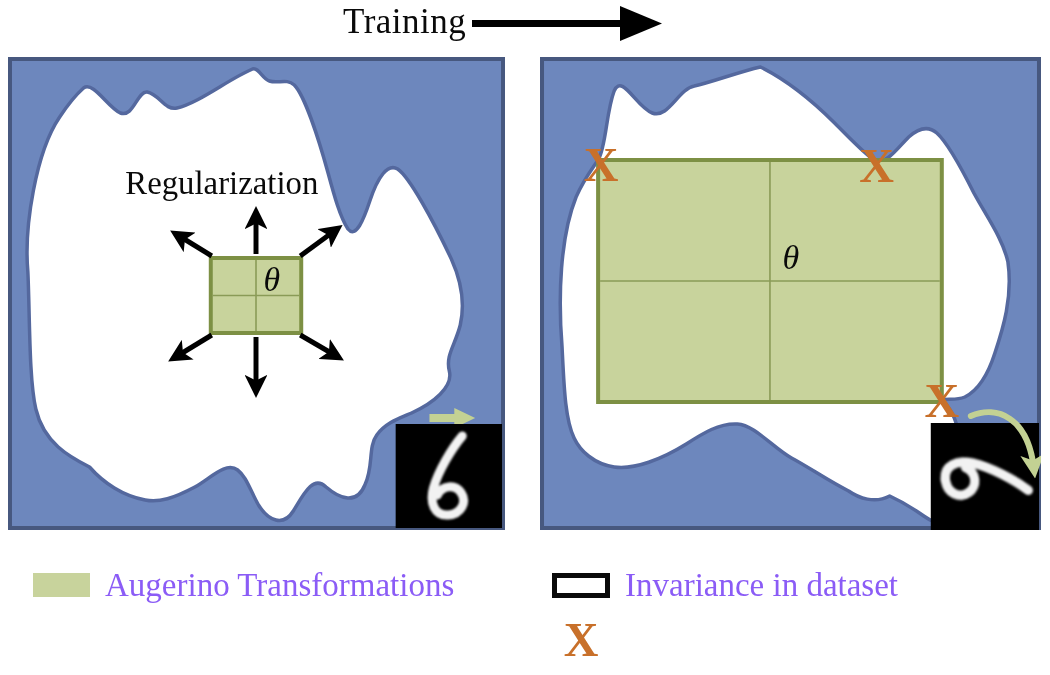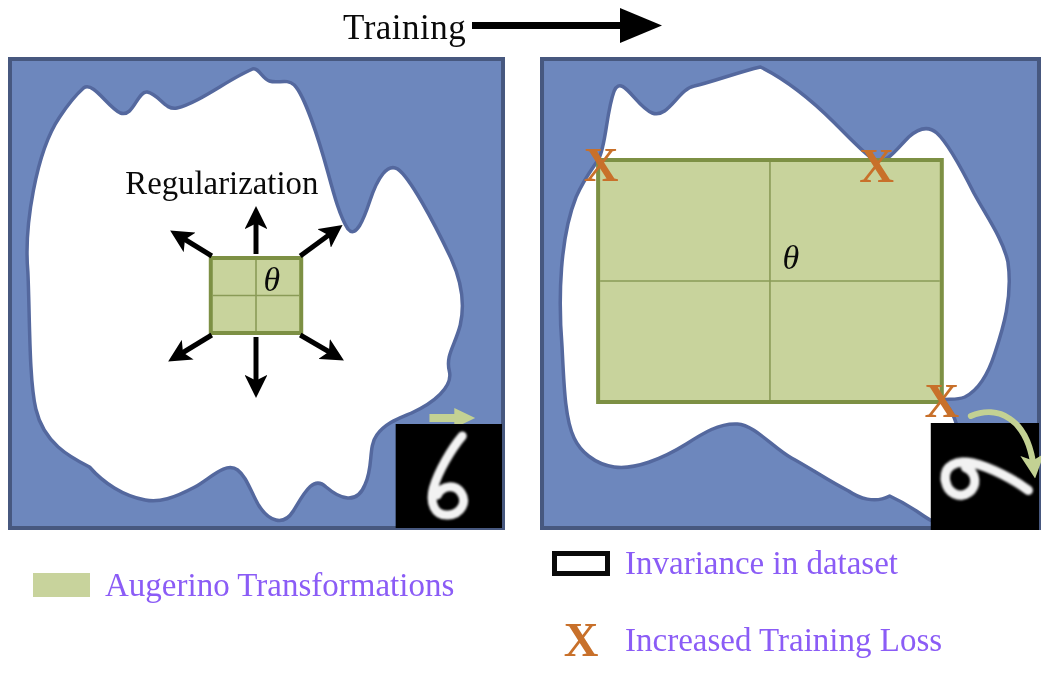--- a/index.html
+++ b/index.html
@@ -1,18 +1,18 @@
 <!DOCTYPE html>
 <html><head>
 <meta charset="utf-8">
 <style>
   html,body{margin:0;padding:0;background:#ffffff;}
   .page{position:relative;width:1050px;height:675px;background:#ffffff;overflow:hidden;
         font-family:"Liberation Serif", "DejaVu Serif", serif;}
-  .header{position:absolute;left:343px;top:2px;height:46px;display:flex;align-items:flex-end;gap:6px;}
+  .header{position:absolute;left:343px;top:2px;height:46px;display:flex;align-items:flex-start;gap:6px;}
   .title{font-size:35px;color:#0a0a0a;letter-spacing:0.5px;}
   svg.panel{position:absolute;display:block;}
   .panel-bg{stroke:#47587f;stroke-width:4;}
   .blob{fill:#ffffff;stroke:#54689e;stroke-width:3.5;stroke-linejoin:round;}
   .region-label{font-size:33px;fill:#0a0a0a;}
   .grect{stroke:#7d9044;stroke-width:4;}
   .gline{stroke:#8a9b57;stroke-width:1.6;}
   .theta{font-size:34px;font-style:italic;fill:#0a0a0a;}
   .black-arrow{stroke:#000000;stroke-width:5;}
   .xmark{font-size:48px;font-weight:bold;text-anchor:middle;}
@@ -130,26 +130,25 @@
     <path class="soft-stroke" d="M 430,359 C 456,348 487,360 493,412" marker-end="url(#ahR)" stroke="#c3d193"></path>
   </svg>
 
   <div class="legend-item" style="left:33px;top:570px;height:30px">
     <svg width="57" height="24">
       <rect width="57" height="24" fill="#c8d39c"></rect>
     </svg>
     <span class="legend-label">Augerino Transformations</span>
   </div>
 
-  <div class="legend-item" style="left:552px;top:548px;height:30px">
+  <div class="legend-item" style="left:552px;top:570px;height:30px">
     <svg width="58" height="25">
       <rect x="2.5" y="2.5" width="53" height="20" fill="#ffffff" stroke="#0a0a0a" stroke-width="5"></rect>
     </svg>
     <span class="legend-label">Invariance in dataset</span>
   </div>
 
 
   <div class="legend-item" style="left:552px;top:618px;height:44px">
     <span class="xswatch" style="color:#c8702a">X</span>
-    <span class="legend-label">Increased Training Loss</span>
   </div>
 
 </div>
 
 </body></html>

